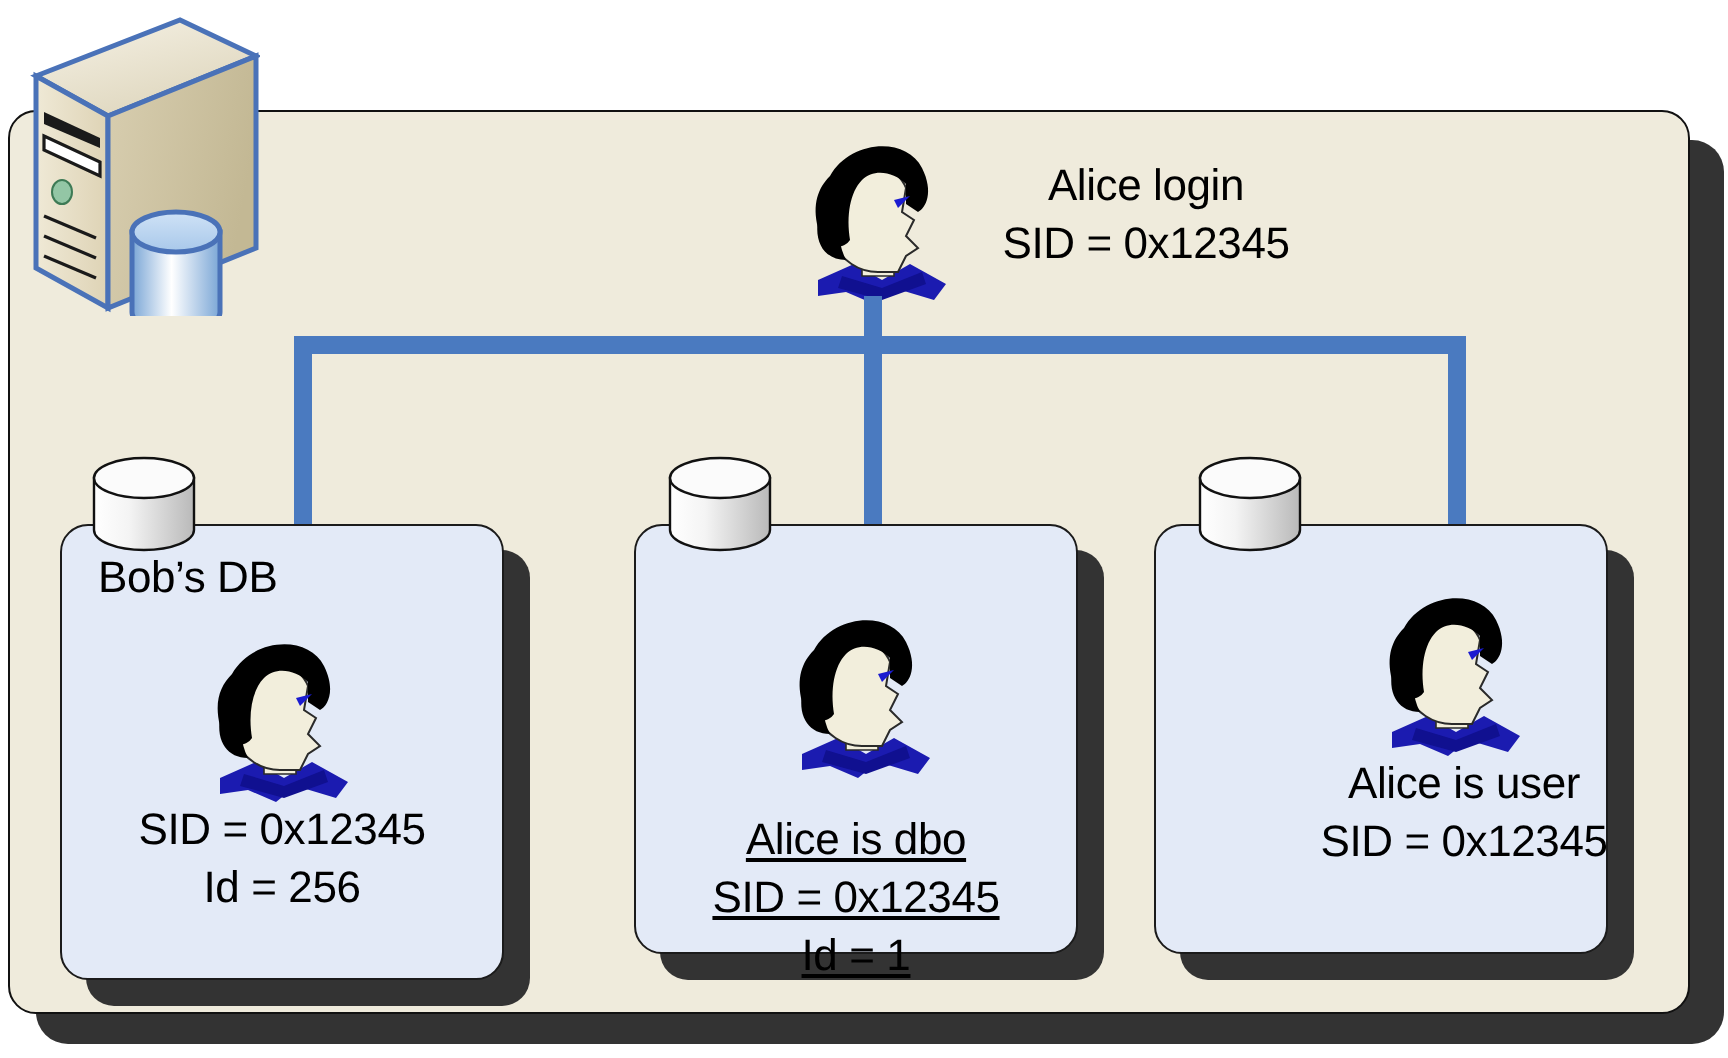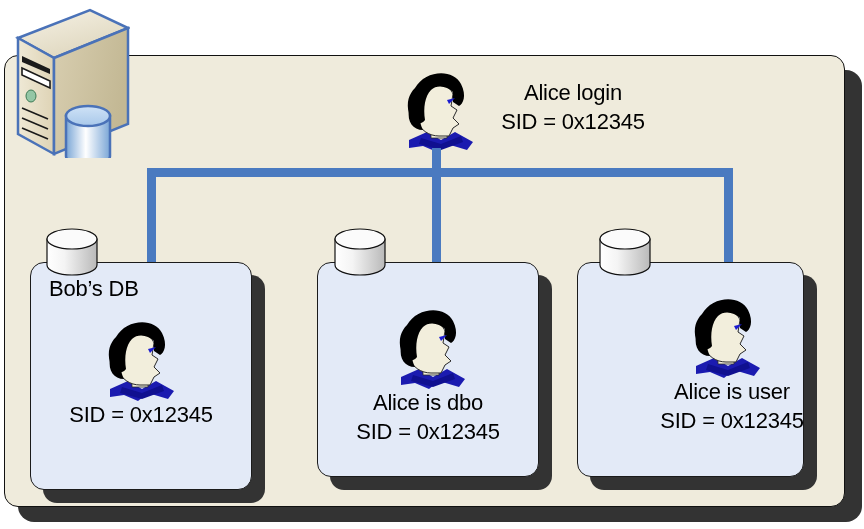--- a/index.html
+++ b/index.html
@@ -233,20 +233,21 @@
       <path d="M24,72 L44,78 L64,70 L66,76 L44,84 L22,78 Z" fill="#101090"></path>
       <path d="M34,58 L34,72 L50,72 L50,58 Z" fill="#f2eedc" stroke="#2a2a2a" stroke-width="0.8"></path>
       <path d="M24,20 C14,26 12,44 20,56 C24,64 32,70 42,70 L52,70 L56,62 L62,58 L56,52 L60,44 L54,40 L56,28 C52,18 38,12 24,20 Z" fill="#f2eedc" stroke="#2a2a2a" stroke-width="1"></path>
       <path d="M18,22 C28,4 56,2 64,18 C70,30 66,38 62,40 L56,36 L56,26 C50,20 40,18 34,24 C28,30 26,42 28,54 C24,60 14,58 12,48 C9,36 12,28 18,22 Z" fill="#000000"></path>
       <path d="M12,44 C10,56 16,64 26,64 C22,56 22,48 24,42 Z" fill="#000000"></path>
       <path d="M50,34 L58,32 L52,38 Z" fill="#1b1bd0"></path>
     </svg>
   </div>
   <div class="txt" style="left:41px; top:400px; width:200px;">
     <div>SID = 0x12345</div>
+    <div>Id = 256</div>
   </div>
 
   <div class="db-shadow" style="left:330px; top:275px; width:222px; height:215px;"></div>
   <div class="db-box" style="left:317px; top:262px; width:222px; height:215px;"></div>
   <div class="cyl" style="left:332px; top:228px;">
     <svg width="56" height="48" viewBox="0 0 56 48" xmlns="http://www.w3.org/2000/svg">
       <defs>
         <linearGradient id="gcyl2" x1="0" y1="0" x2="1" y2="0">
           <stop offset="0" stop-color="#ffffff"></stop>
           <stop offset="0.35" stop-color="#f4f4f4"></stop>
@@ -261,23 +262,24 @@
     <svg width="86" height="92" viewBox="0 0 86 92" xmlns="http://www.w3.org/2000/svg">
       <path d="M12,74 L30,66 L44,74 L58,66 L76,76 L70,84 L50,78 L40,86 L26,80 L12,82 Z" fill="#1b1bb0"></path>
       <path d="M24,72 L44,78 L64,70 L66,76 L44,84 L22,78 Z" fill="#101090"></path>
       <path d="M34,58 L34,72 L50,72 L50,58 Z" fill="#f2eedc" stroke="#2a2a2a" stroke-width="0.8"></path>
       <path d="M24,20 C14,26 12,44 20,56 C24,64 32,70 42,70 L52,70 L56,62 L62,58 L56,52 L60,44 L54,40 L56,28 C52,18 38,12 24,20 Z" fill="#f2eedc" stroke="#2a2a2a" stroke-width="1"></path>
       <path d="M18,22 C28,4 56,2 64,18 C70,30 66,38 62,40 L56,36 L56,26 C50,20 40,18 34,24 C28,30 26,42 28,54 C24,60 14,58 12,48 C9,36 12,28 18,22 Z" fill="#000000"></path>
       <path d="M12,44 C10,56 16,64 26,64 C22,56 22,48 24,42 Z" fill="#000000"></path>
       <path d="M50,34 L58,32 L52,38 Z" fill="#1b1bd0"></path>
     </svg>
   </div>
-  <div class="txt" style="left:328px; top:388px; width:200px;">
+  <div class="txt" style="left:328px; top:405px; width:200px;text-decoration:underline;">
     <div>Alice is dbo</div>
     <div>SID = 0x12345</div>
+    <div>Id = 1</div>
   </div>
 
   <div class="db-shadow" style="left:590px; top:275px; width:227px; height:215px;"></div>
   <div class="db-box" style="left:577px; top:262px; width:227px; height:215px;"></div>
   <div class="cyl" style="left:597px; top:228px;">
     <svg width="56" height="48" viewBox="0 0 56 48" xmlns="http://www.w3.org/2000/svg">
       <defs>
         <linearGradient id="gcyl3" x1="0" y1="0" x2="1" y2="0">
           <stop offset="0" stop-color="#ffffff"></stop>
           <stop offset="0.35" stop-color="#f4f4f4"></stop>

